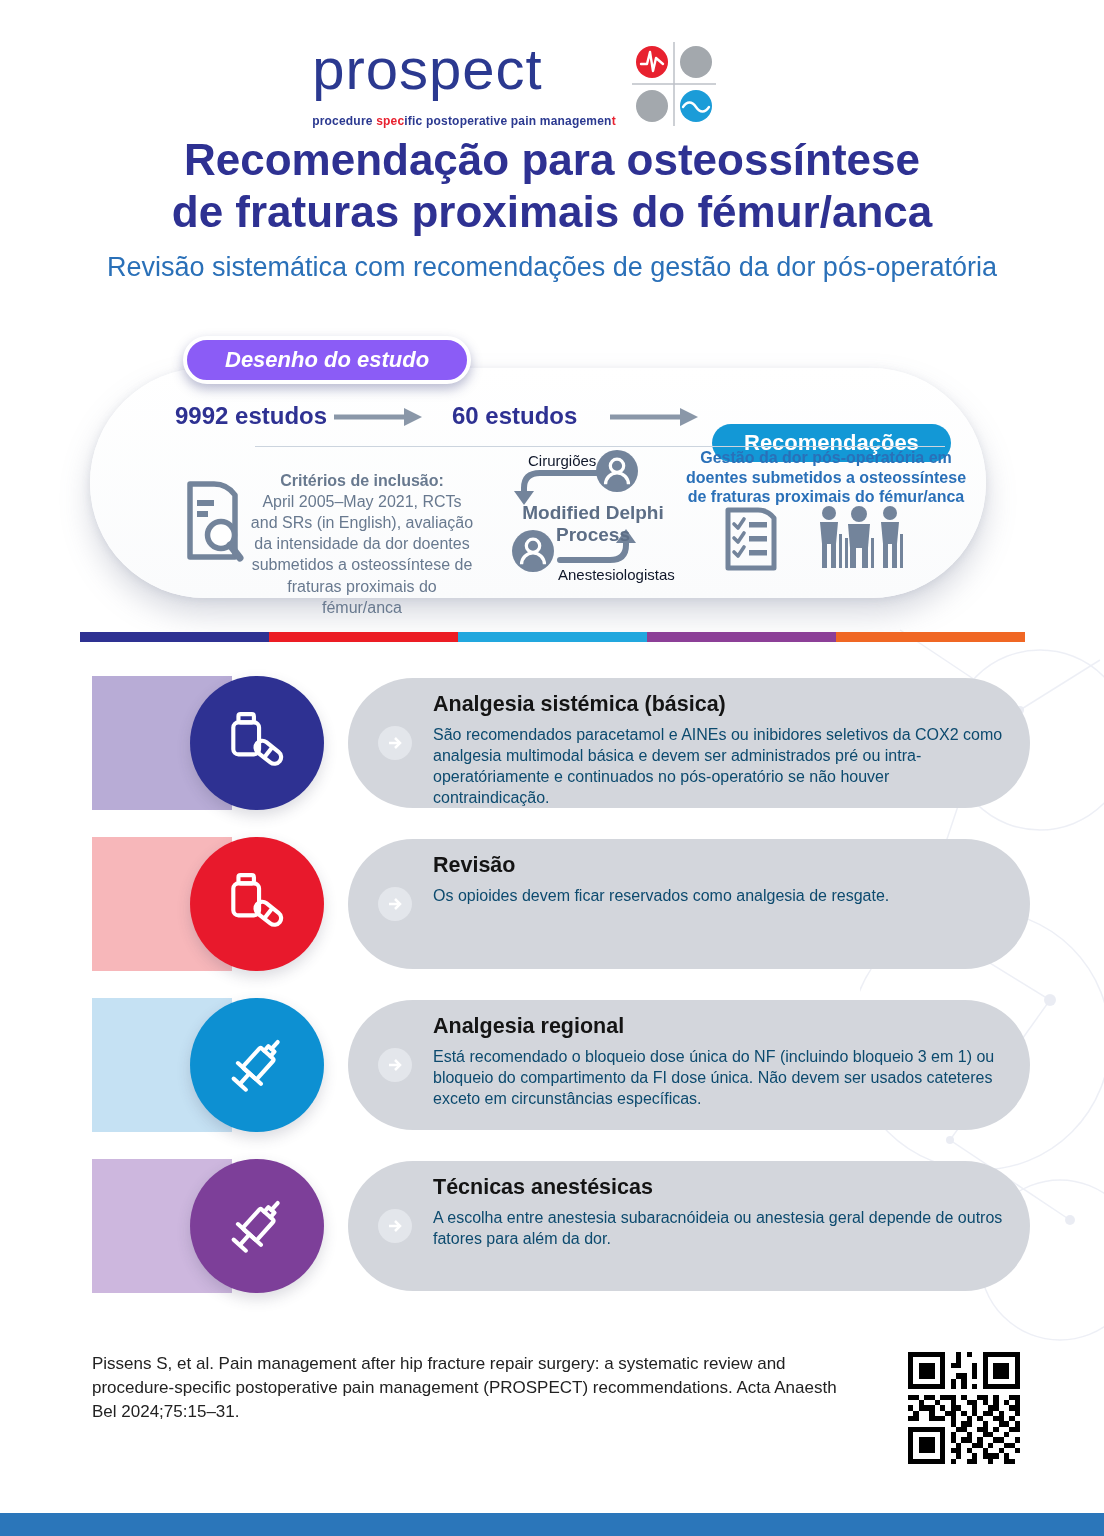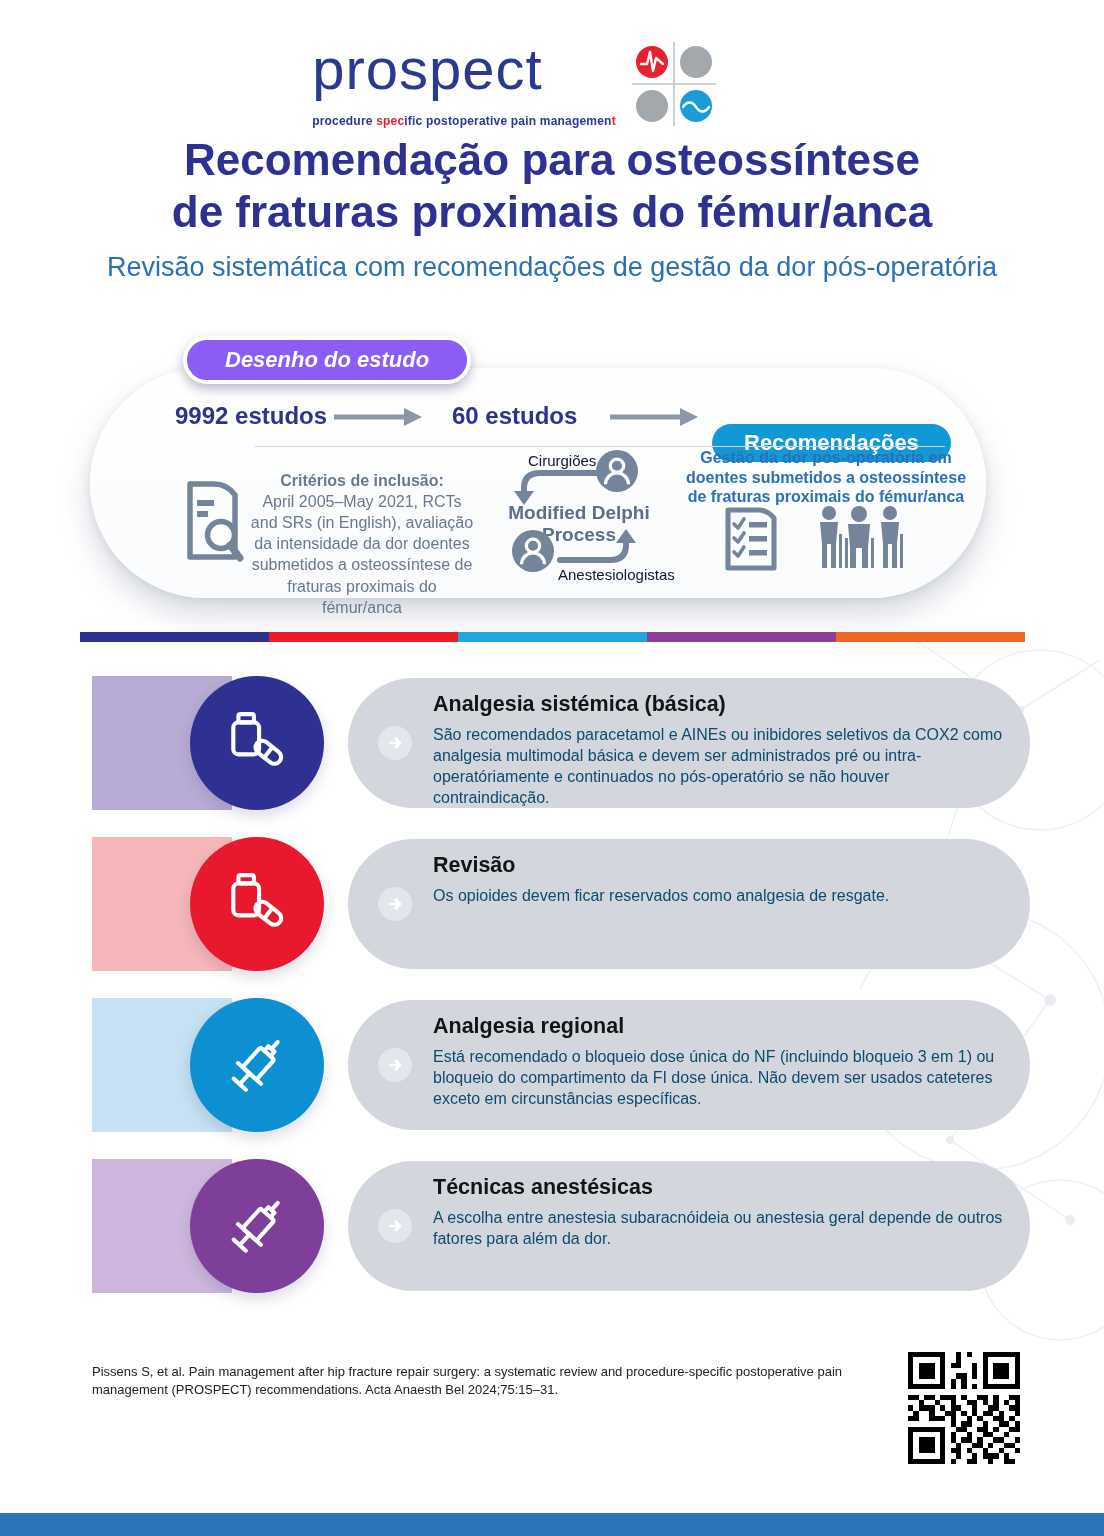--- a/index.html
+++ b/index.html
@@ -28,21 +28,21 @@
   .badge{top:336px;left:183px;background:#2e3192;color:#fff;font-size:22px;font-weight:700;
          padding:7px 38px;border-radius:28px;border:4px solid #fff;
          box-shadow:0 5px 12px rgba(50,55,120,.35);}
   .flow-label{font-size:24px;font-weight:700;color:#2e3192;}
   .result-pill{top:396px;left:712px;background:#1398d6;color:#fff;font-size:22px;font-weight:700;
                padding:6px 32px;border-radius:22px;}
   .hline{top:446px;left:255px;width:690px;height:1px;background:#ccd4de;}
   .crit{left:248px;top:460px;width:228px;text-align:center;font-size:16px;line-height:1.32;color:#68798f;margin-top:10px;}
   .crit b{display:block;}
   .small-label{font-size:15px;color:#0f172a;}
-  .delphi-title{left:472px;top:502px;width:214px;text-align:center;font-size:19px;font-weight:700;color:#5d6e86;}
+  .delphi-title{left:486px;top:502px;width:214px;text-align:center;font-size:19px;font-weight:700;color:#5d6e86;}
   .outcome{left:680px;top:448px;width:292px;text-align:center;font-size:16px;font-weight:700;
            line-height:1.22;color:#2a70b8;}
 
   
   .divider{top:632px;left:80px;width:945px;height:10px;display:flex;}
   .divider .seg{flex:1;height:100%;}
 
   
   .rec-row{left:0;width:1080px;height:134px;}
   .rec-block{position:absolute;left:92px;top:0;width:140px;height:134px;}
@@ -50,21 +50,21 @@
               display:flex;align-items:center;justify-content:center;box-shadow:0 6px 14px rgba(60,60,90,.18);}
   .rec-card{position:absolute;left:348px;top:2px;width:682px;height:130px;background:#d3d6dc;
             border-radius:65px;}
   .rec-arrow{position:absolute;left:30px;top:48px;width:34px;height:34px;border-radius:50%;
              background:#e3e6eb;display:flex;align-items:center;justify-content:center;}
   .rec-text{position:absolute;left:85px;top:14px;width:575px;}
   .rec-title{font-size:21.5px;font-weight:800;color:#141414;margin-bottom:7px;}
   .rec-body{font-size:16px;line-height:1.32;color:#0c4a6e;}
 
   
-  .cite{left:92px;top:1352px;width:760px;font-size:13px;line-height:1.4;color:#222;margin-top:11px;}
+  .cite{left:92px;top:1352px;width:760px;font-size:17px;line-height:1.4;color:#222;}
   .abbr{left:92px;top:1424px;width:760px;font-size:14.3px;line-height:1.4;color:#222;}
   .qr{left:908px;top:1352px;width:112px;height:112px;}
   .footer-bar{left:0;top:1513px;width:1104px;height:23px;background:#2b76ba;}
 </style>
 </head>
 <body>
 
 <div class="poster">
 
   <svg class="decor" style="left:860px;top:620px;" width="244" height="760" viewBox="0 0 244 760">

